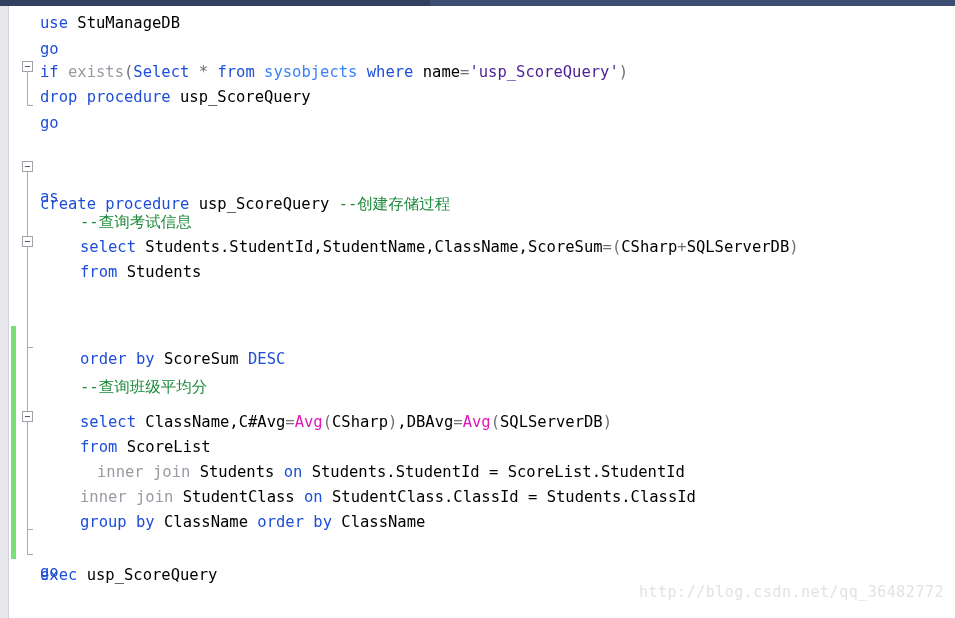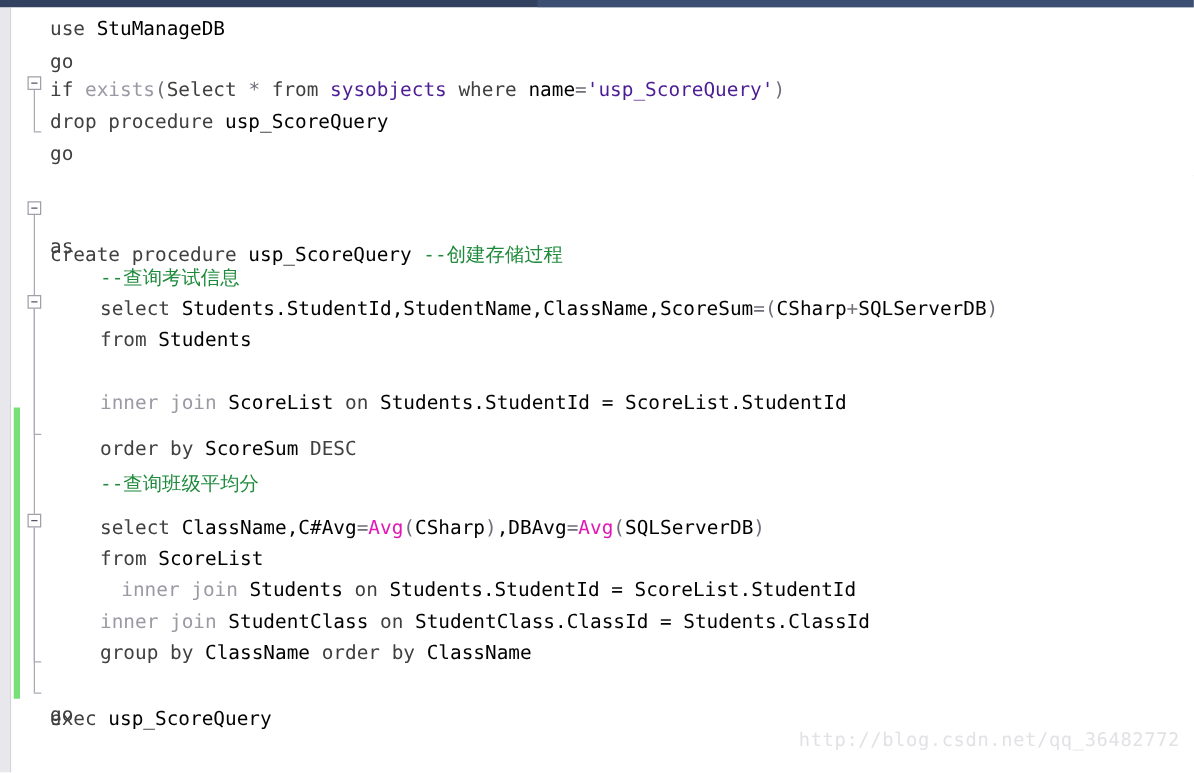--- a/index.html
+++ b/index.html
@@ -127,24 +127,24 @@
     left: 0;
     white-space: pre;
     font-family: "DejaVu Sans Mono", "Liberation Mono", monospace;
     font-size: 15.5px;
     line-height: 18px;
     color: #000000;
     letter-spacing: 0px;
   }
 
   
-  .kw    { color: #404040; }          
+  .kw    { color: #1d4ed8; }          
   .kwg   { color: #9a9aa4; }          
   .id    { color: #000000; }
-  .sys   { color: #4c1d95; }          
+  .sys   { color: #3b82f6; }          
   .str   { color: #4c1d95; }          
   .cmt   { color: #1f8a3c; }          
   .fn    { color: #e317b8; }          
   .punc  { color: #6f6f7a; }
 
   
   #watermark {
     position: absolute;
     left: 622px;
     top: 583px;
@@ -192,21 +192,20 @@
       <div class="code-line" style="top: 34px; left: 0px;"><span class="kw">go</span></div>
       <div class="code-line" style="top: 57px; left: 0px;"><span class="kw">if</span><span class="id"> </span><span class="kwg">exists</span><span class="punc">(</span><span class="kw">Select</span><span class="id"> </span><span class="punc">*</span><span class="id"> </span><span class="kw">from</span><span class="id"> </span><span class="sys">sysobjects</span><span class="id"> </span><span class="kw">where</span><span class="id"> name</span><span class="punc">=</span><span class="str">'usp_ScoreQuery'</span><span class="punc">)</span></div>
       <div class="code-line" style="top: 82px; left: 0px;"><span class="kw">drop</span><span class="id"> </span><span class="kw">procedure</span><span class="id"> usp_ScoreQuery</span></div>
       <div class="code-line" style="top: 108px; left: 0px;"><span class="kw">go</span></div>
       <div class="code-line" style="top: 133px; left: 0px;">&nbsp;</div>
       <div class="code-line" style="top: 157px; left: 0px; margin-top: 32px;"><span class="kw">create</span><span class="id"> </span><span class="kw">procedure</span><span class="id"> usp_ScoreQuery </span><span class="cmt">--创建存储过程</span></div>
       <div class="code-line" style="top: 182px; left: 0px;"><span class="kw">as</span></div>
       <div class="code-line" style="top: 207px; left: 40px;"><span class="cmt">--查询考试信息</span></div>
       <div class="code-line" style="top: 232px; left: 40px;"><span class="kw">select</span><span class="id"> Students.StudentId,StudentName,ClassName,ScoreSum</span><span class="punc">=</span><span class="punc">(</span><span class="id">CSharp</span><span class="punc">+</span><span class="id">SQLServerDB</span><span class="punc">)</span></div>
       <div class="code-line" style="top: 257px; left: 40px;"><span class="kw">from</span><span class="id"> Students</span></div>
-      <div class="code-line" style="top: 307px; left: 40px;"><span class="kwg">inner</span><span class="id"> </span><span class="kwg">join</span><span class="id"> ScoreList </span><span class="kw">on</span><span class="id"> Students.StudentId = ScoreList.StudentId</span></div>
       <div class="code-line" style="top: 344px; left: 40px;"><span class="kw">order</span><span class="id"> </span><span class="kw">by</span><span class="id"> ScoreSum </span><span class="kw">DESC</span></div>
       <div class="code-line" style="top: 357px; left: 40px;">&nbsp;</div>
       <div class="code-line" style="top: 372px; left: 40px;"><span class="cmt">--查询班级平均分</span></div>
       <div class="code-line" style="top: 407px; left: 40px;"><span class="kw">select</span><span class="id"> ClassName,C#Avg</span><span class="punc">=</span><span class="fn">Avg</span><span class="punc">(</span><span class="id">CSharp</span><span class="punc">)</span><span class="id">,DBAvg</span><span class="punc">=</span><span class="fn">Avg</span><span class="punc">(</span><span class="id">SQLServerDB</span><span class="punc">)</span></div>
       <div class="code-line" style="top: 432px; left: 40px;"><span class="kw">from</span><span class="id"> ScoreList</span></div>
       <div class="code-line" style="top: 457px; left: 40px; margin-left: 17px;"><span class="kwg">inner</span><span class="id"> </span><span class="kwg">join</span><span class="id"> Students </span><span class="kw">on</span><span class="id"> Students.StudentId = ScoreList.StudentId</span></div>
       <div class="code-line" style="top: 482px; left: 40px;"><span class="kwg">inner</span><span class="id"> </span><span class="kwg">join</span><span class="id"> StudentClass </span><span class="kw">on</span><span class="id"> StudentClass.ClassId = Students.ClassId</span></div>
       <div class="code-line" style="top: 507px; left: 40px;"><span class="kw">group</span><span class="id"> </span><span class="kw">by</span><span class="id"> ClassName </span><span class="kw">order</span><span class="id"> </span><span class="kw">by</span><span class="id"> ClassName</span></div>
       <div class="code-line" style="top: 532px; left: 0px;">&nbsp;</div>
       <div class="code-line" style="top: 557px; left: 0px;"><span class="kw">go</span></div>

